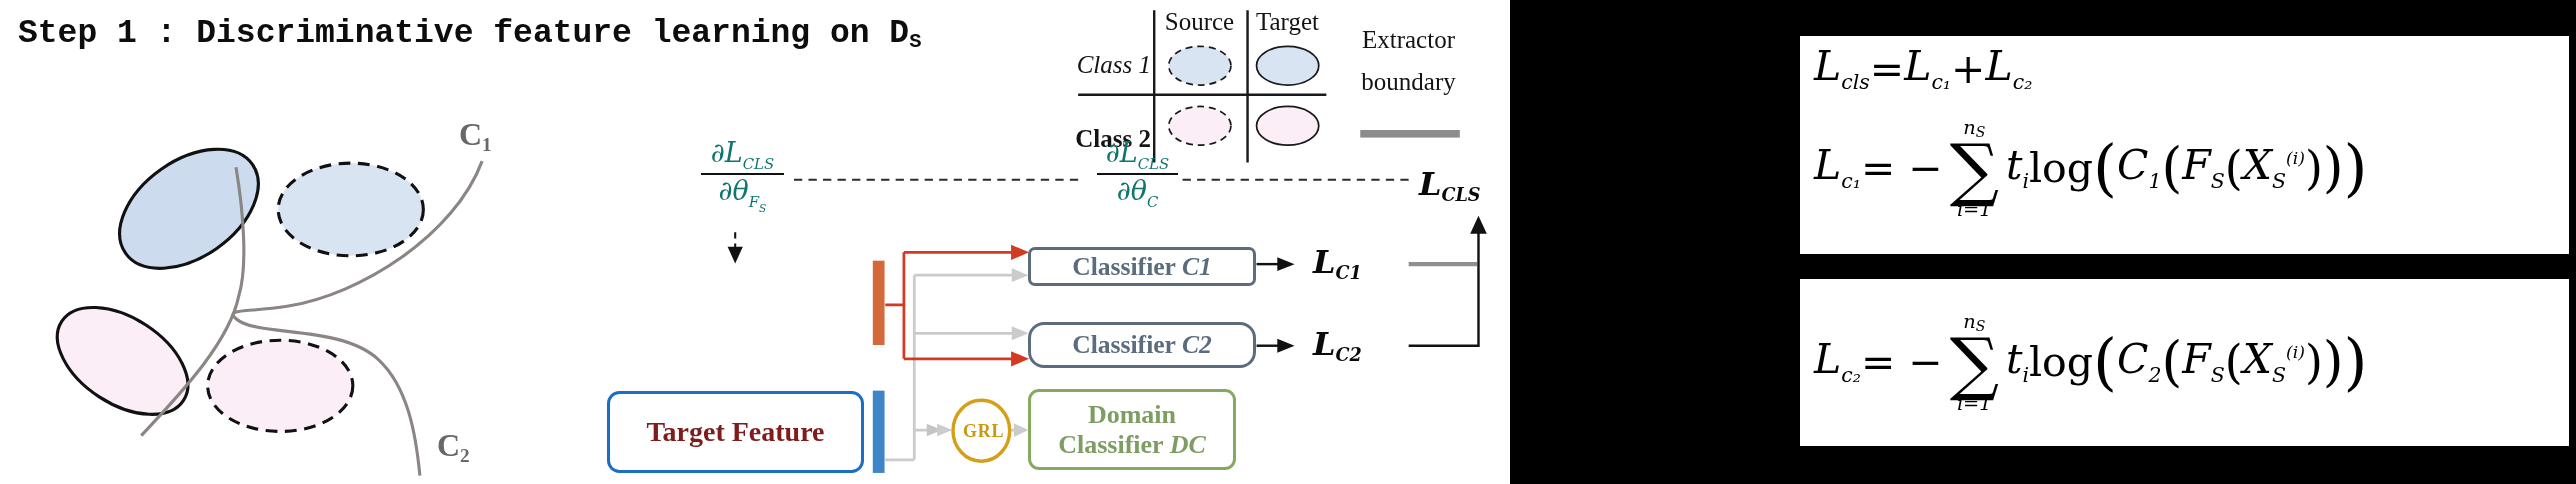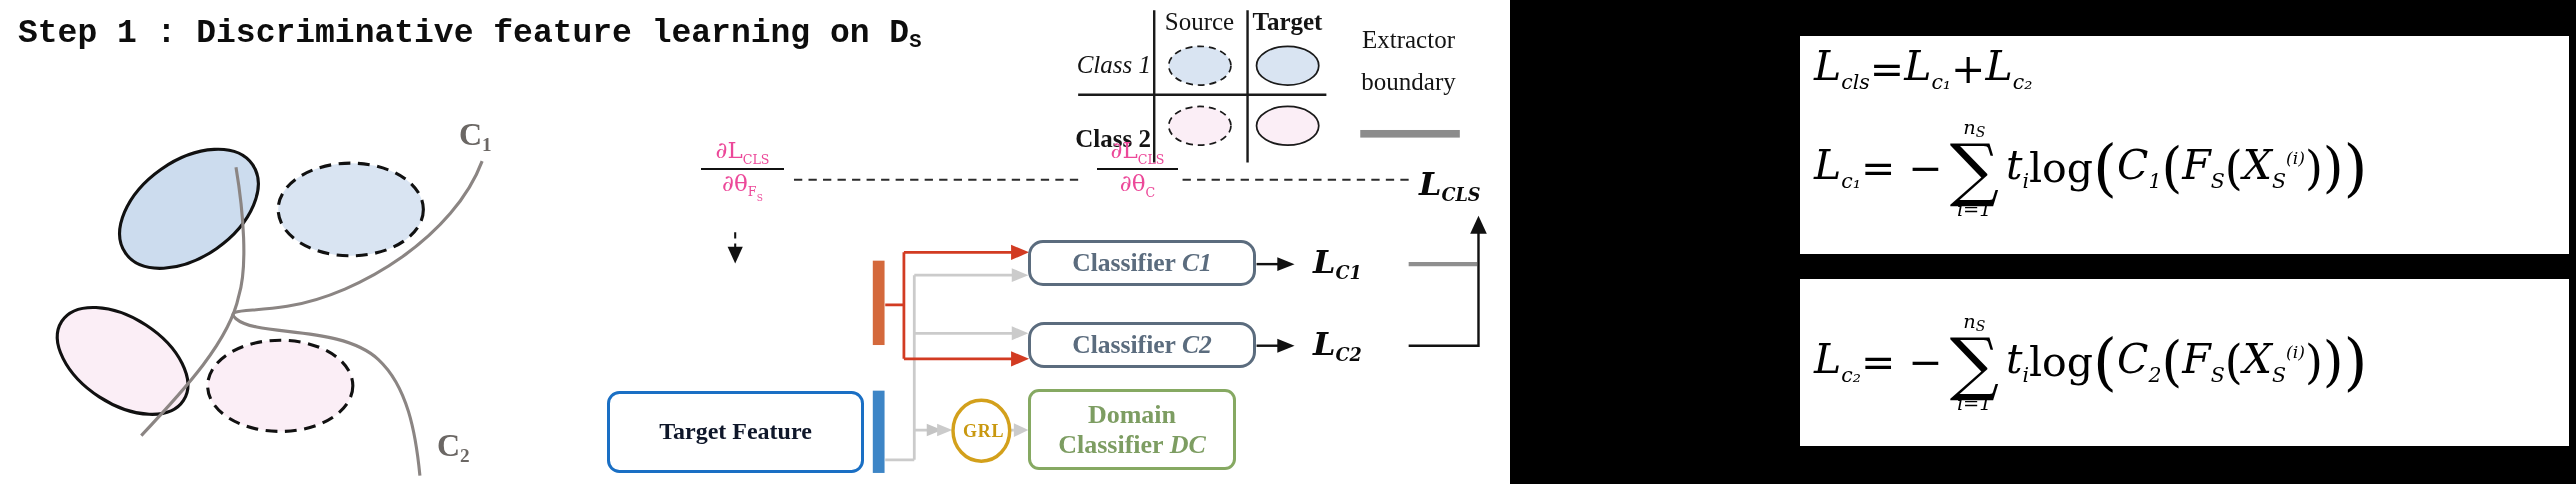--- a/index.html
+++ b/index.html
@@ -14,36 +14,36 @@
 
   .legend-label{font-size:25px;color:#141414;white-space:nowrap;}
   .center{text-align:center;}
   .right{text-align:right;}
 
   .curve-label{font-weight:bold;font-size:32px;color:#6b6764;}
   .curve-label .csub{font-size:.6em;vertical-align:-0.3em;}
 
   
   .frac{display:flex;flex-direction:column;align-items:center;}
-  .frac .fline{font-family:"DejaVu Serif",serif;font-size:23px;color:#ec4899;
+  .frac .fline{font-family:"DejaVu Serif",serif;font-style:italic;font-size:27px;color:#0f766e;
                line-height:1.1;white-space:nowrap;}
   .frac .fbar{width:92%;border-top:2.4px solid #111;margin:1.4px 0 0.7px 0;}
   .fsub{font-size:.55em;vertical-align:-0.45em;}
   .fsubsub{font-size:.72em;vertical-align:-0.5em;}
 
   .loss-label{font-family:"DejaVu Serif",serif;font-style:italic;font-weight:bold;
               font-size:32px;color:#0a0a0a;white-space:nowrap;}
   .loss-label .lsub{font-size:.55em;vertical-align:-0.35em;}
 
   
   .fbox{display:flex;flex-direction:column;align-items:center;justify-content:center;
         background:#fff;box-sizing:border-box;text-align:center;line-height:1.15;
         font-weight:bold;white-space:nowrap;}
   .src-box{border:3.5px solid #cf3a1f;border-radius:12.4px;color:#c11b17;font-size:28px;}
-  .tgt-box{border:3.5px solid #1a6fc4;border-radius:12.4px;color:#0f172a;font-size:24px;}
+  .tgt-box{border:3.5px solid #1a6fc4;border-radius:12.4px;color:#7f1d1d;font-size:28px;}
   .cls-box{border:3.5px solid #5b6c7e;border-radius:7px;color:#5b6c7e;font-size:25.6px;}
   .dc-box{border:3.5px solid #86a962;border-radius:11px;color:#7d9d62;font-size:26px;}
   .sym{font-style:italic;}
   .symsub{font-style:italic;font-size:.62em;vertical-align:-0.25em;}
 
   .grl-text{font-weight:bold;font-size:18px;color:#c9980f;letter-spacing:0.7px;}
 
   
   .panel{background:#000;}
   .mbox{position:absolute;background:#fff;}
@@ -116,21 +116,21 @@
     <path d="M2037,382 L2136,382" stroke="#8f8f8f" stroke-width="6"></path>
     <path d="M2037,500 L2138,500 L2138,334" stroke="#111" stroke-width="3.5" fill="none"></path>
     <polygon points="2138,312 2126,338 2150,338" fill="#111"></polygon>
   </svg>
 
   <div class="abs title" style="left:18px;top:15px;font-family:Liberation Mono, monospace;">
     <span>Step 1 : Discriminative feature learning on D</span><span class="tsub">S</span>
   </div>
 
   <div class="abs legend-label center" style="left:1156px;top:8.3px;width:87px;">Source</div>
-  <div class="abs legend-label center" style="left:1250px;top:8.3px;width:75px;font-weight:bold;">Target</div>
+  <div class="abs legend-label center" style="left:1250px;top:8.3px;width:75px;">Target</div>
   <div class="abs legend-label right" style="left:1064px;top:51px;width:87px;font-style:italic;">Class 1</div>
   <div class="abs legend-label right" style="left:1064px;top:125px;width:87px;font-weight:bold;">Class 2</div>
   <div class="abs legend-label center" style="left:1347px;top:26px;width:123px;">Extractor</div>
   <div class="abs legend-label center" style="left:1347px;top:68px;width:123px;">boundary</div>
 
   <div class="abs curve-label" style="left:459px;top:116px;">
     <span>C</span><span class="csub">1</span>
   </div>
   <div class="abs curve-label" style="left:437px;top:427px;">
     <span>C</span><span class="csub">2</span>
@@ -164,21 +164,21 @@
   </div>
   <div class="abs loss-label" style="left:1313px;top:325px;">
     <span>L</span><span class="lsub">C2</span>
   </div>
 
 
   <div class="abs fbox tgt-box" style="left:607px;top:391px;width:257px;height:82px;">
     <div>Target Feature</div>
   </div>
 
-  <div class="abs fbox cls-box" style="left:1028px;top:240px;width:228px;height:46px;border-radius:15px;">
+  <div class="abs fbox cls-box" style="left:1028px;top:247px;width:228px;height:39px;">
     <div>
       <span>Classifier </span><span class="sym">C1</span>
     </div>
   </div>
 
   <div class="abs fbox cls-box" style="left:1028px;top:322px;width:228px;height:46px;border-radius:16px;">
     <div>
       <span>Classifier </span><span class="sym">C2</span>
     </div>
   </div>

